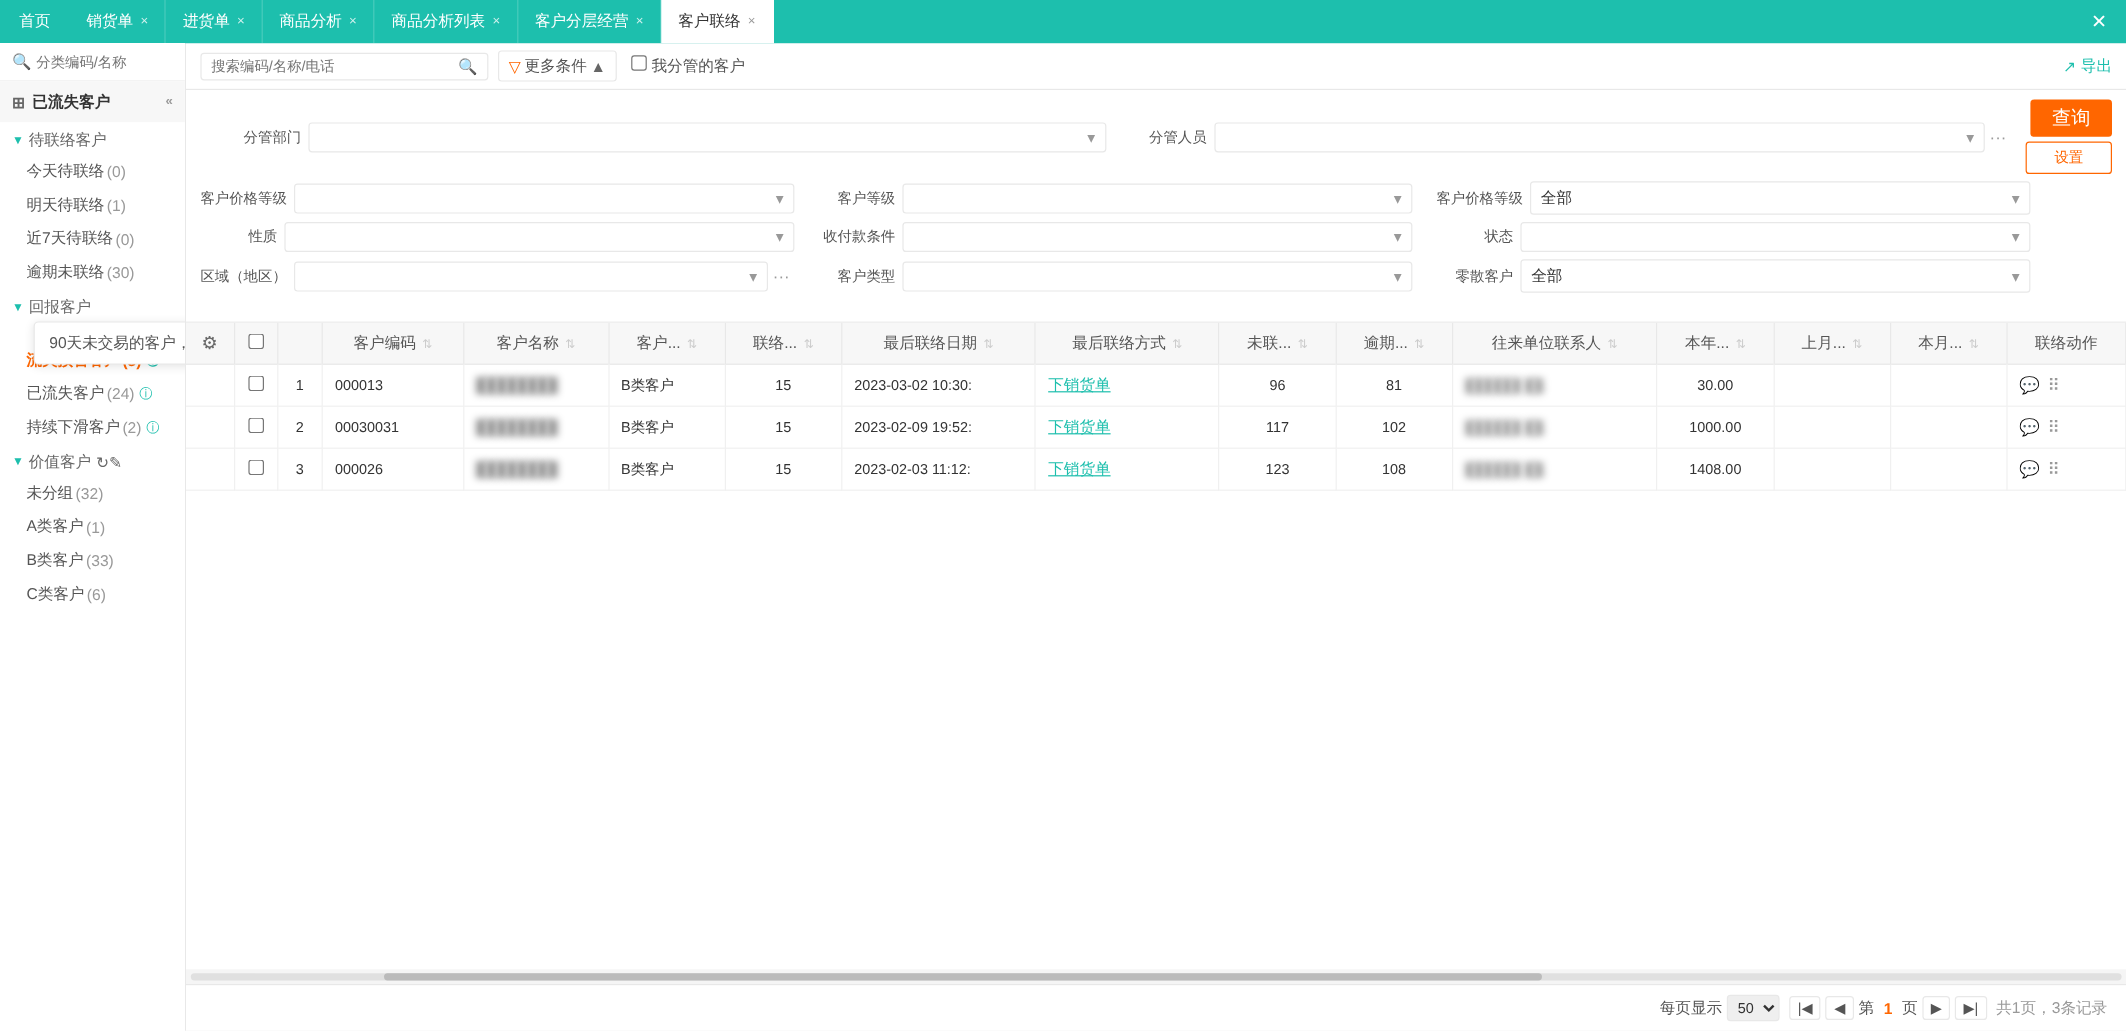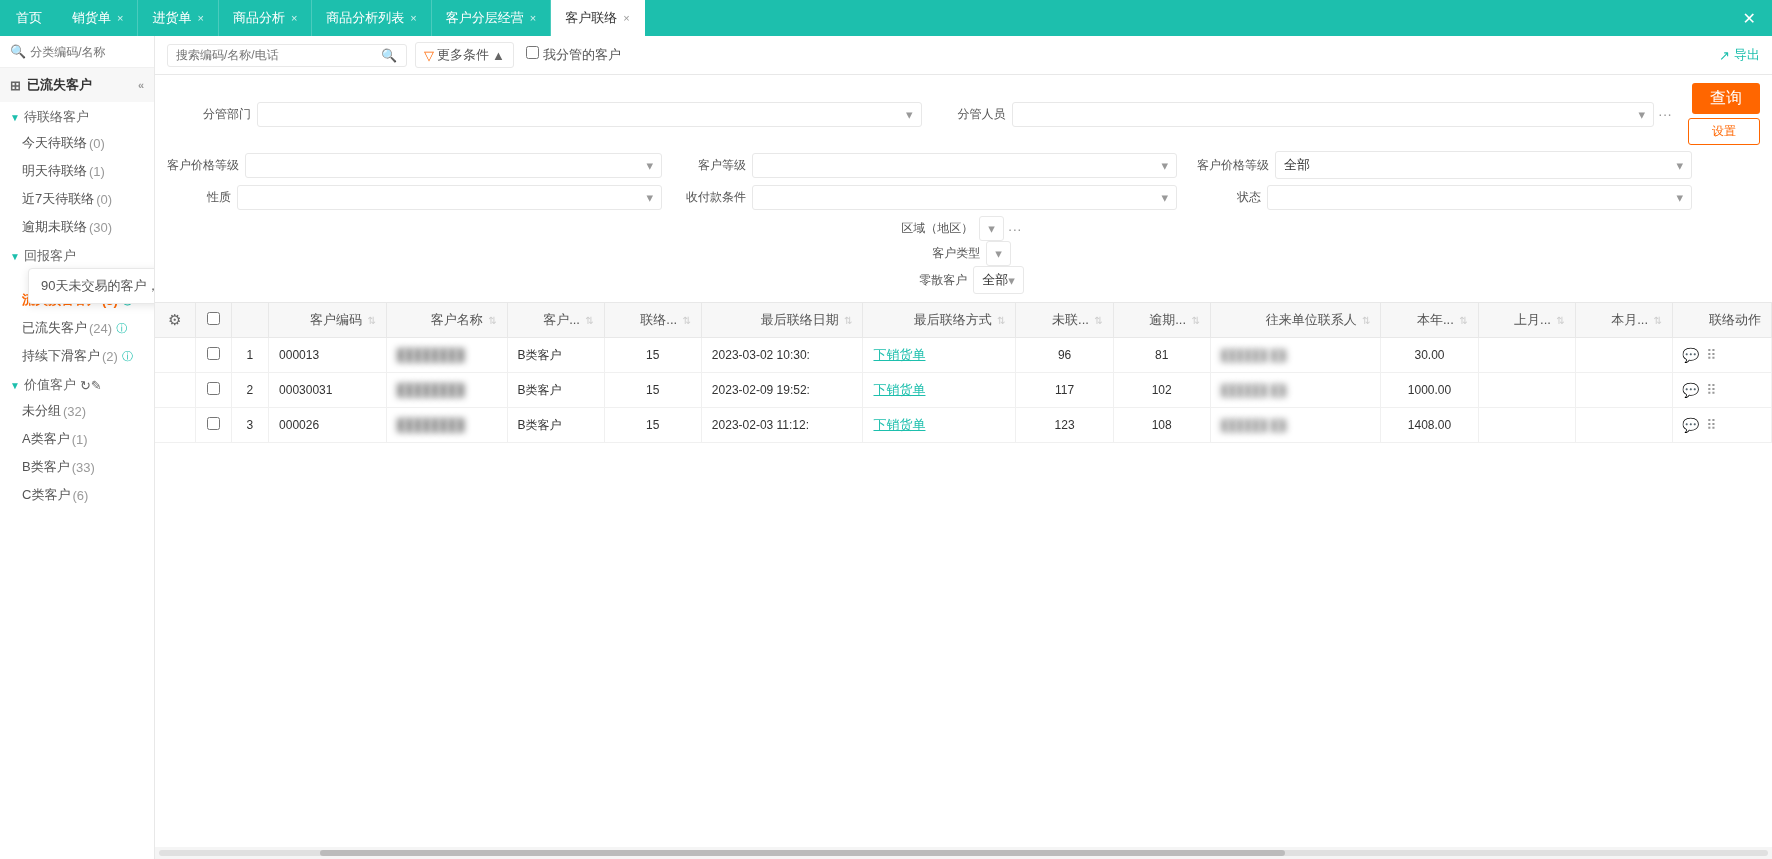--- a/index.html
+++ b/index.html
@@ -203,21 +203,21 @@
       background: #fff;
       border-bottom: 1px solid #e8e8e8;
       padding: 8px 12px;
       flex-shrink: 0;
     }
     .filter-row {
       display: flex;
       align-items: center;
       margin-bottom: 6px;
     }
-    .filter-row:last-child { margin-bottom: 0; flex-direction: column; }
+    .filter-row:last-child { margin-bottom: 16px; }
     .filter-field {
       display: flex;
       align-items: center;
       flex: 1;
       min-width: 0;
     }
     .filter-label {
       color: #555;
       font-size: 12px;
       white-space: nowrap;
@@ -291,21 +291,21 @@
     }
     thead tr {
       background: #f7f7f7;
       border-bottom: 1px solid #e8e8e8;
     }
     th {
       padding: 8px 10px;
       font-size: 12px;
       color: #555;
       font-weight: normal;
-      text-align: right;
+      text-align: center;
       white-space: nowrap;
       border-right: 1px solid #e8e8e8;
     }
     th:first-child { width: 40px; text-align: center; }
     th .col-sort { margin-left: 2px; color: #ccc; font-size: 10px; }
     td {
       padding: 8px 10px;
       font-size: 12px;
       color: #333;
       border-bottom: 1px solid #f0f0f0;
@@ -800,16 +800,32 @@
             </tbody>
         </table>
       </div>
 
       <div class="scroll-bar-area">
         <div class="scroll-track">
           <div class="scroll-thumb"></div>
         </div>
       </div>
 
+      <div class="table-footer">
+        <span class="page-size-label">每页显示</span>
+        <select class="page-size-select">
+          <option>50</option>
+        </select>
+        <div class="pagination" style="margin-left:8px;">
+          <button class="page-nav-btn">|◀</button>
+          <button class="page-nav-btn">◀</button>
+          <span>第</span>
+          <span class="page-current">1</span>
+          <span>页</span>
+          <button class="page-nav-btn">▶</button>
+          <button class="page-nav-btn">▶|</button>
+        </div>
+        <span class="page-info">共1页，3条记录</span>
+      </div>
 
     </div>
   </div>
 </div>
 
 </body></html>

